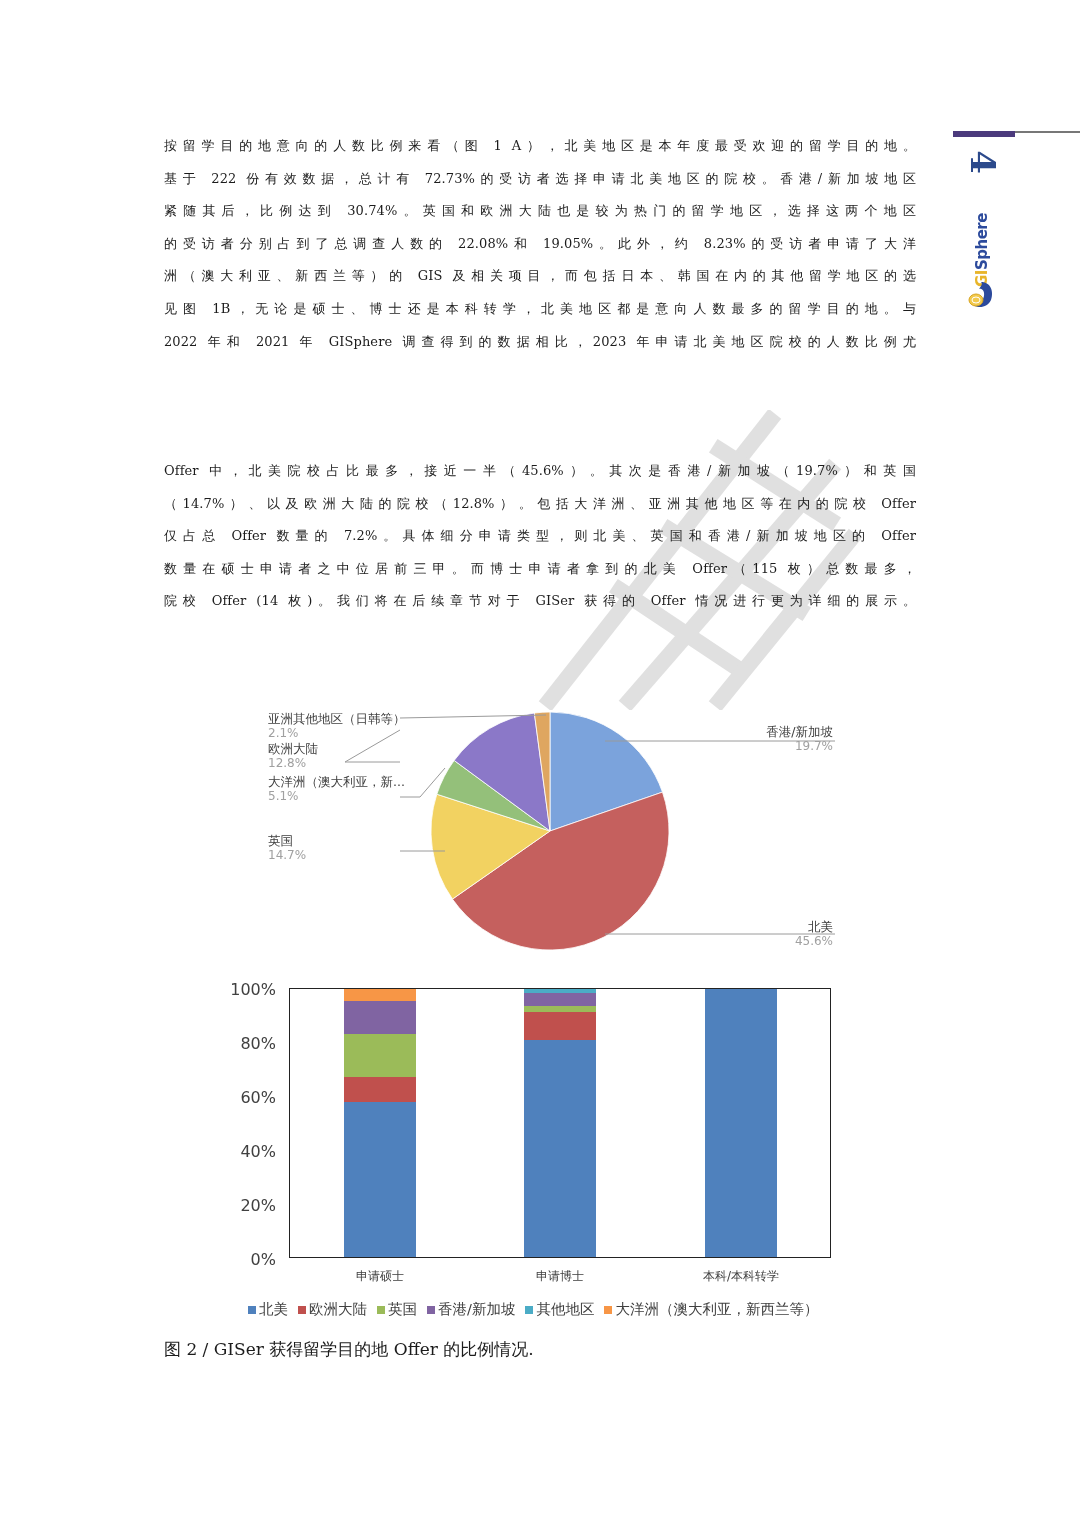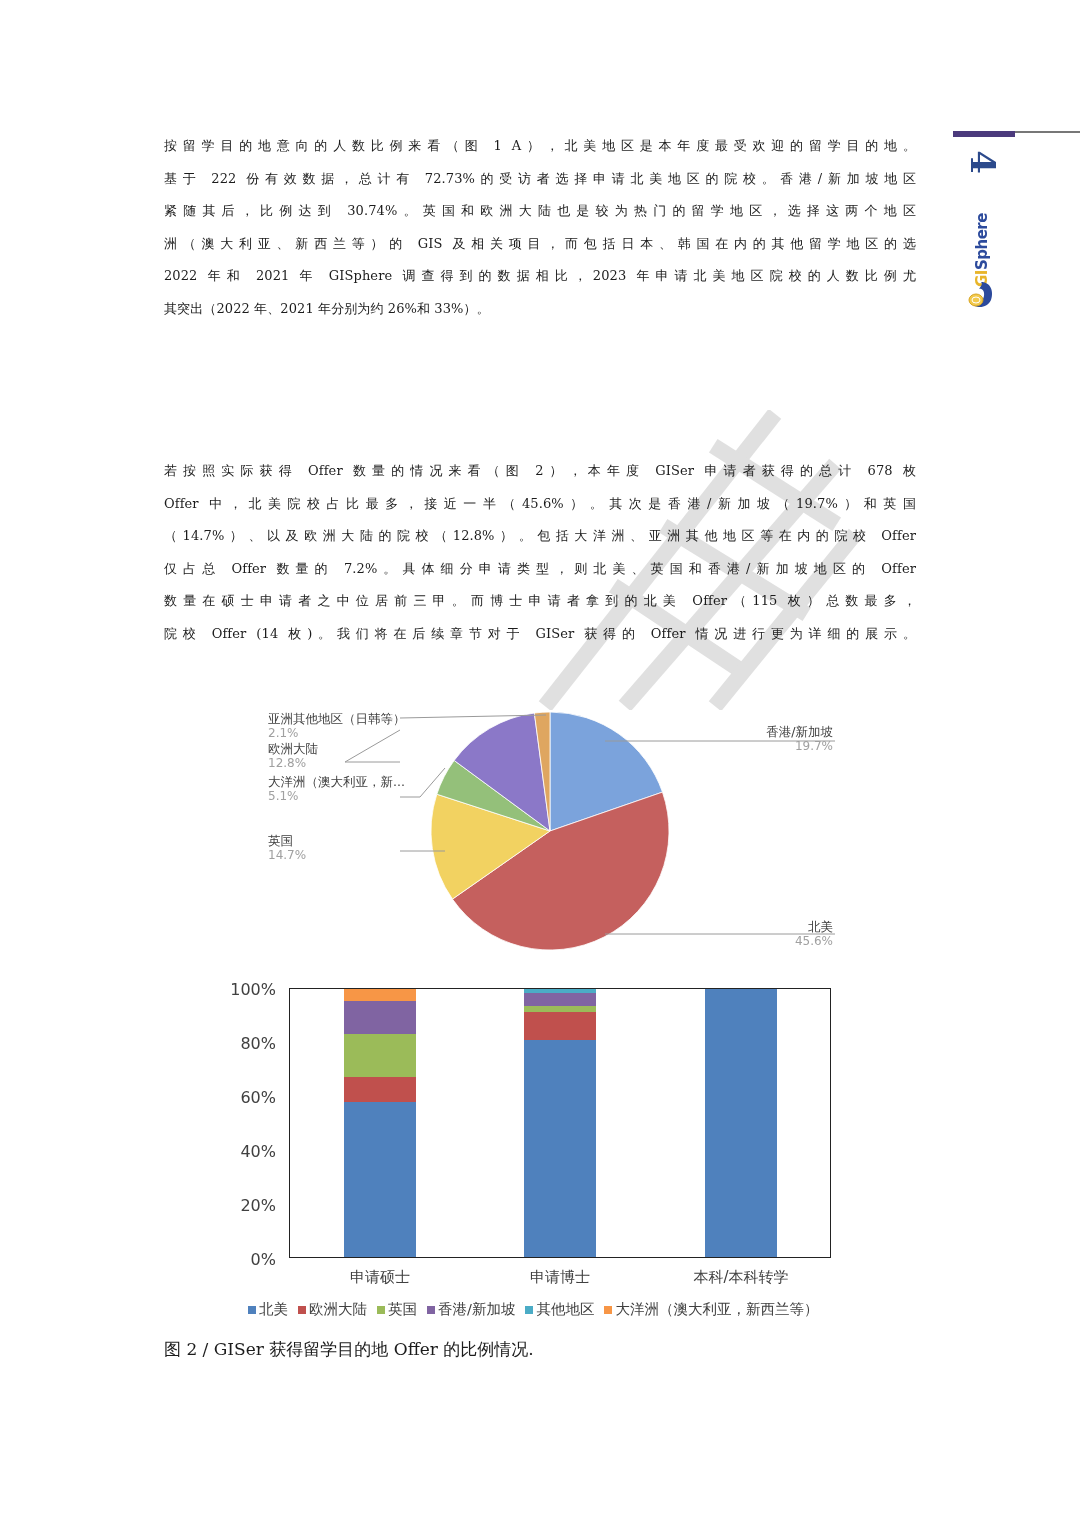--- a/index.html
+++ b/index.html
@@ -49,21 +49,21 @@
   }
   .pie-label .pct { display:block; color:#a0a0a0; font-size:12px; }
   .pie-label.right { text-align:right; }
 
   
   .bar-chart { position:absolute; left:230px; top:975px; width:640px; height:350px; font-family:"DejaVu Sans", sans-serif; }
   .plot { position:absolute; left:59px; top:13px; width:542px; height:270px; border:1.5px solid #222; box-sizing:border-box; }
   .ytick { position:absolute; left:0; width:46px; text-align:right; font-size:16px; color:#404040; }
   .bar { position:absolute; bottom:0; width:72px; display:flex; flex-direction:column-reverse; height:100%; }
   .seg { width:100%; }
-  .xlabel { position:absolute; top:293px; width:140px; text-align:center; font-size:15px; color:#404040; }
+  .xlabel { position:absolute; top:293px; width:140px; text-align:center; font-size:12px; color:#404040; }
   .legend { position:absolute; left:18px; top:325px; width:620px; display:flex; gap:10px; font-size:14.5px; color:#404040; white-space:nowrap; }
   .legend-item { display:flex; align-items:center; gap:3px; }
   .legend-swatch { width:8px; height:8px; display:inline-block; }
 
   .caption { position:absolute; left:164px; top:1338px; font-size:17px; color:#1c1c1c; white-space:nowrap; }
 </style>
 </head>
 <body>
 
 <div class="page">
@@ -89,27 +89,27 @@
       <line x1="200" y1="120" x2="330" y2="200"></line>
       <line x1="150" y1="180" x2="270" y2="260"></line>
       <line x1="380" y1="130" x2="250" y2="290"></line>
     </g>
   </svg>
 
   <div class="para p1">
     <span class="line">按留学目的地意向的人数比例来看（图 1 A），北美地区是本年度最受欢迎的留学目的地。</span>
     <span class="line">基于 222 份有效数据，总计有 72.73%的受访者选择申请北美地区的院校。香港/新加坡地区</span>
     <span class="line">紧随其后，比例达到 30.74%。英国和欧洲大陆也是较为热门的留学地区，选择这两个地区</span>
+    <span class="line">的受访者分别占到了总调查人数的 22.08%和 19.05%。此外，约 8.23%的受访者申请了大洋</span>
     <span class="line">洲（澳大利亚、新西兰等）的 GIS 及相关项目，而包括日本、韩国在内的其他留学地区的选</span>
+    <span class="line">见图 1B，无论是硕士、博士还是本科转学，北美地区都是意向人数最多的留学目的地。与</span>
     <span class="line">2022 年和 2021 年 GISphere 调查得到的数据相比，2023 年申请北美地区院校的人数比例尤</span>
-    <span class="line last">其突出（2022 年、2021 年分别为约 26%和 33%）。</span>
   </div>
 
   <div class="para p2">
-    <span class="line">若按照实际获得 Offer 数量的情况来看（图 2），本年度 GISer 申请者获得的总计 678 枚</span>
     <span class="line">Offer 中，北美院校占比最多，接近一半（45.6%）。其次是香港/新加坡（19.7%）和英国</span>
     <span class="line">（14.7%）、以及欧洲大陆的院校（12.8%）。包括大洋洲、亚洲其他地区等在内的院校 Offer</span>
     <span class="line">仅占总 Offer 数量的 7.2%。具体细分申请类型，则北美、英国和香港/新加坡地区的 Offer</span>
     <span class="line">数量在硕士申请者之中位居前三甲。而博士申请者拿到的北美 Offer（115 枚）总数最多，</span>
     <span class="line">院校 Offer (14 枚)。我们将在后续章节对于 GISer 获得的 Offer 情况进行更为详细的展示。</span>
   </div>
 
   <div class="pie-wrap">
     <svg class="pie-svg" id="pie-svg" width="600" height="270">
         <path d="M300,131 L300,12 A119,119 0 0 1 412.4625059463968,92.10032447106185 Z" fill="#7ba3dc" stroke="#ffffff" stroke-width="0.8"></path>

